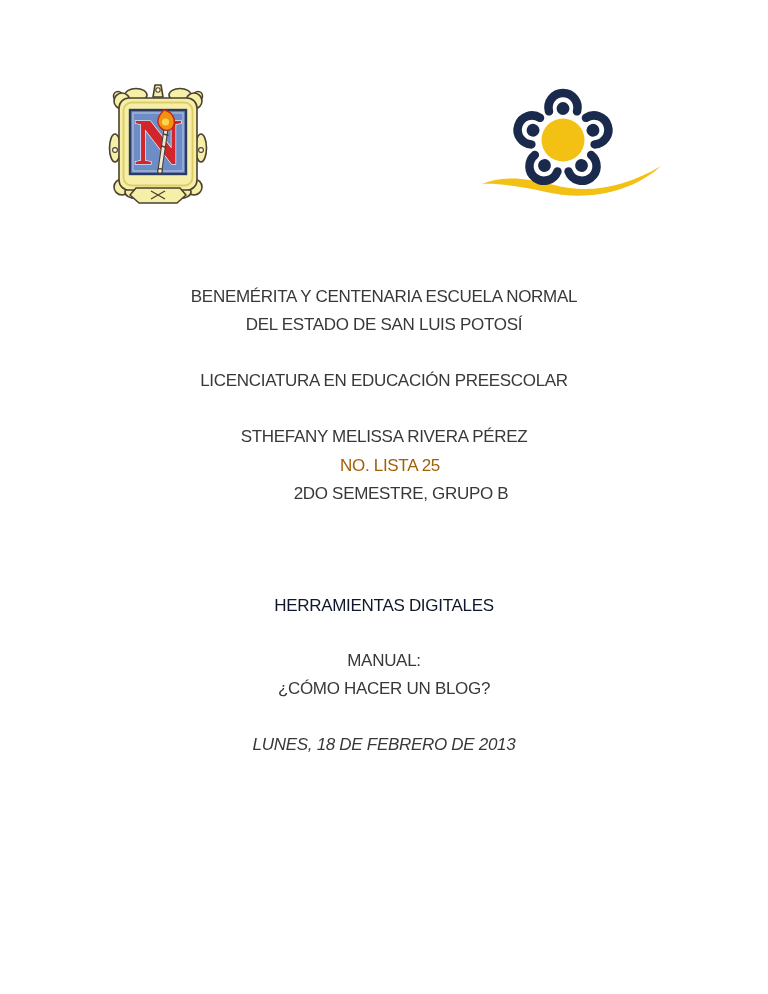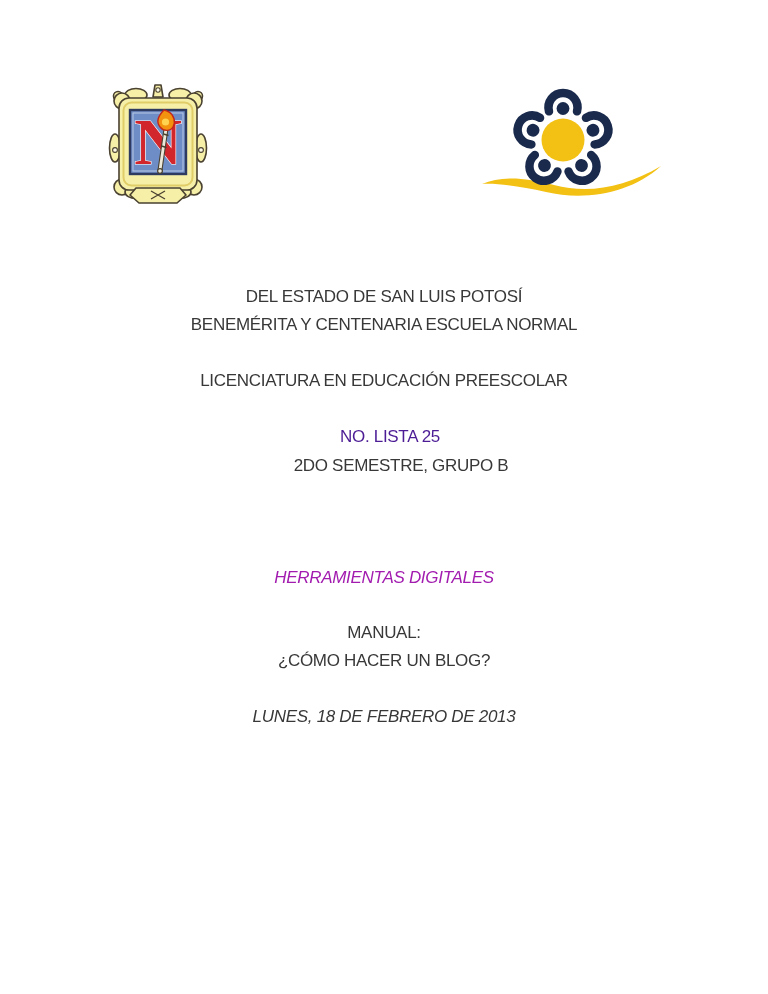--- a/index.html
+++ b/index.html
@@ -102,30 +102,31 @@
     <path d="M 4 96 C 22 88 46 89 76 97 C 110 106 146 100 183 78 C 152 106 106 113 68 104 C 42 98 18 95 4 96 Z" fill="#f3c113"></path>
     <use href="#petal"></use>
     <use href="#petal" transform="rotate(72 85 52)"></use>
     <use href="#petal" transform="rotate(144 85 52)"></use>
     <use href="#petal" transform="rotate(216 85 52)"></use>
     <use href="#petal" transform="rotate(288 85 52)"></use>
     <circle cx="85" cy="52" r="21.5" fill="#f3c113"></circle>
   </svg>
 
   <div class="textblock">
+    <div class="line" style="color: rgb(56, 56, 56);">BENEMÉRITA Y CENTENARIA ESCUELA NORMAL</div>
     <div class="line" style="color: rgb(56, 56, 56);">DEL ESTADO DE SAN LUIS POTOSÍ</div>
-    <div class="line" style="color: rgb(56, 56, 56);">BENEMÉRITA Y CENTENARIA ESCUELA NORMAL</div>
     <div class="line"></div>
     <div class="line" style="color: rgb(56, 56, 56); text-align: center;">LICENCIATURA EN EDUCACIÓN PREESCOLAR</div>
     <div class="line"></div>
-    <div class="line" style="color: #4c1d95; padding-left: 12px;">NO. LISTA 25</div>
+    <div class="line" style="color: rgb(56, 56, 56);">STHEFANY MELISSA RIVERA PÉREZ</div>
+    <div class="line" style="color: #a16207; padding-left: 12px;">NO. LISTA 25</div>
     <div class="line" style="color: rgb(56, 56, 56); padding-left: 34px;">2DO SEMESTRE, GRUPO B</div>
     <div class="line"></div>
     <div class="line"></div>
     <div class="line"></div>
-    <div class="line" style="color: #a21caf; font-style: italic;">HERRAMIENTAS DIGITALES</div>
+    <div class="line" style="color: #0f172a;">HERRAMIENTAS DIGITALES</div>
     <div class="line" style="color: rgb(56, 56, 56); margin-top: 27px;">MANUAL:</div>
     <div class="line" style="color: rgb(56, 56, 56);">¿CÓMO HACER UN BLOG?</div>
     <div class="line"></div>
     <div class="line" style="color: rgb(56, 56, 56); font-style: italic;">LUNES, 18 DE FEBRERO DE 2013</div>
   </div>
 
 </div>
 
 </body></html>

